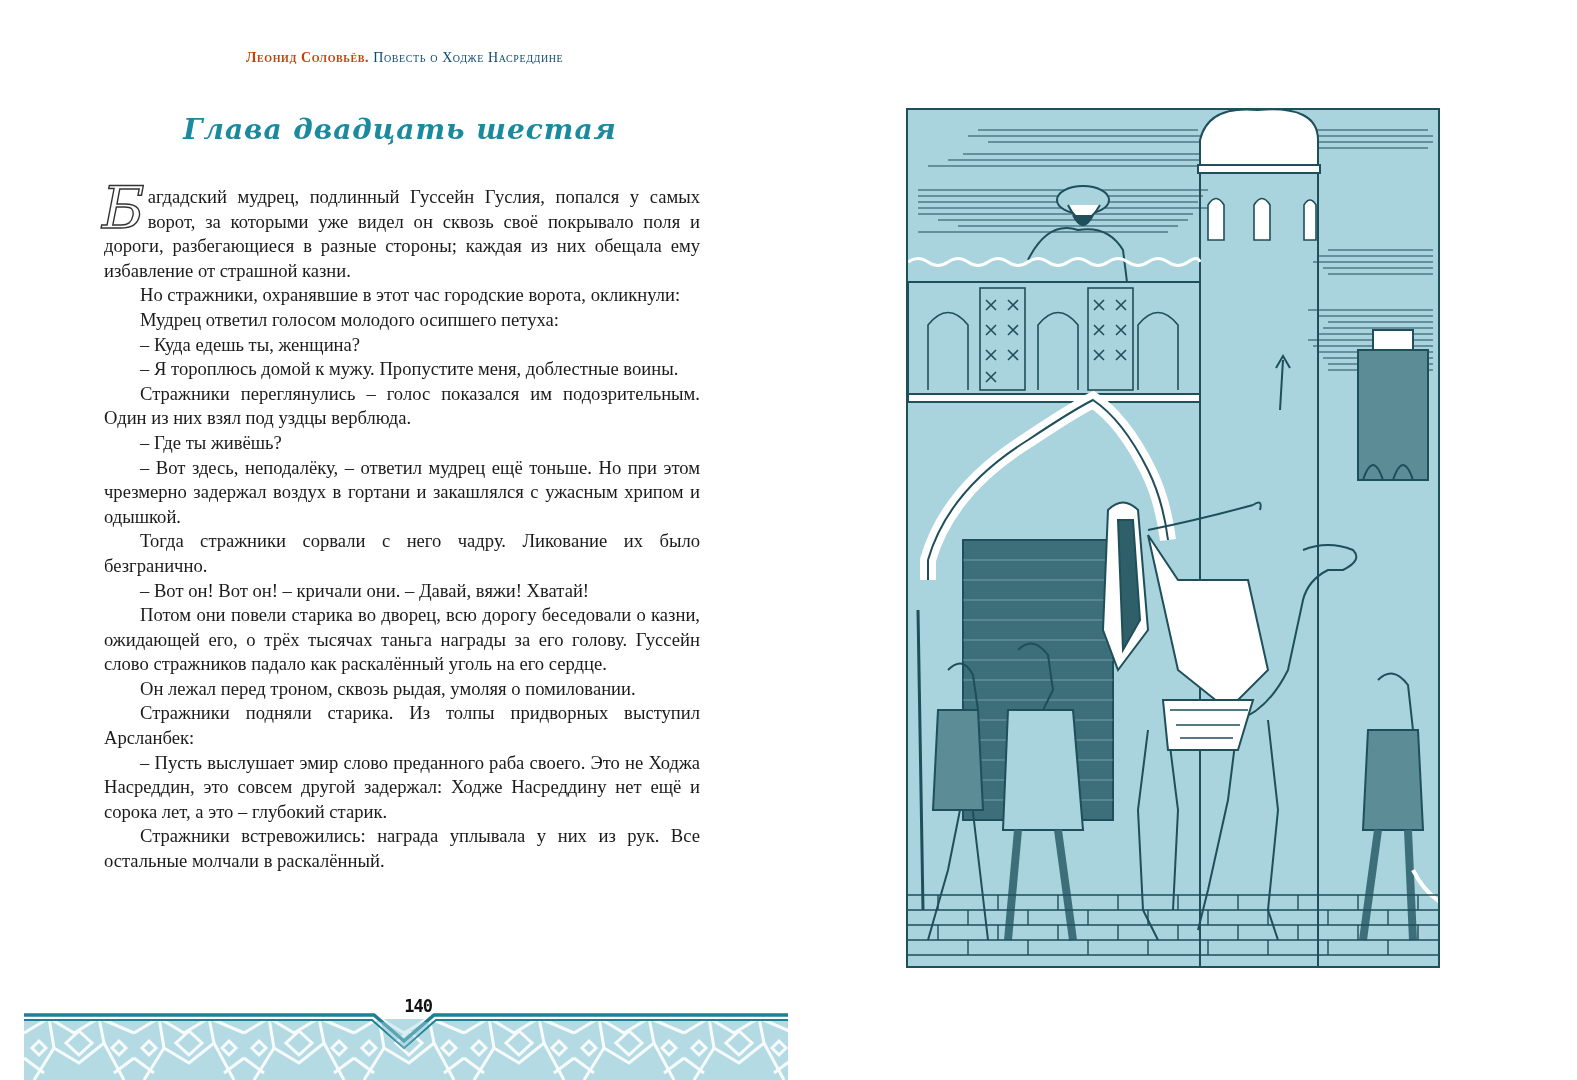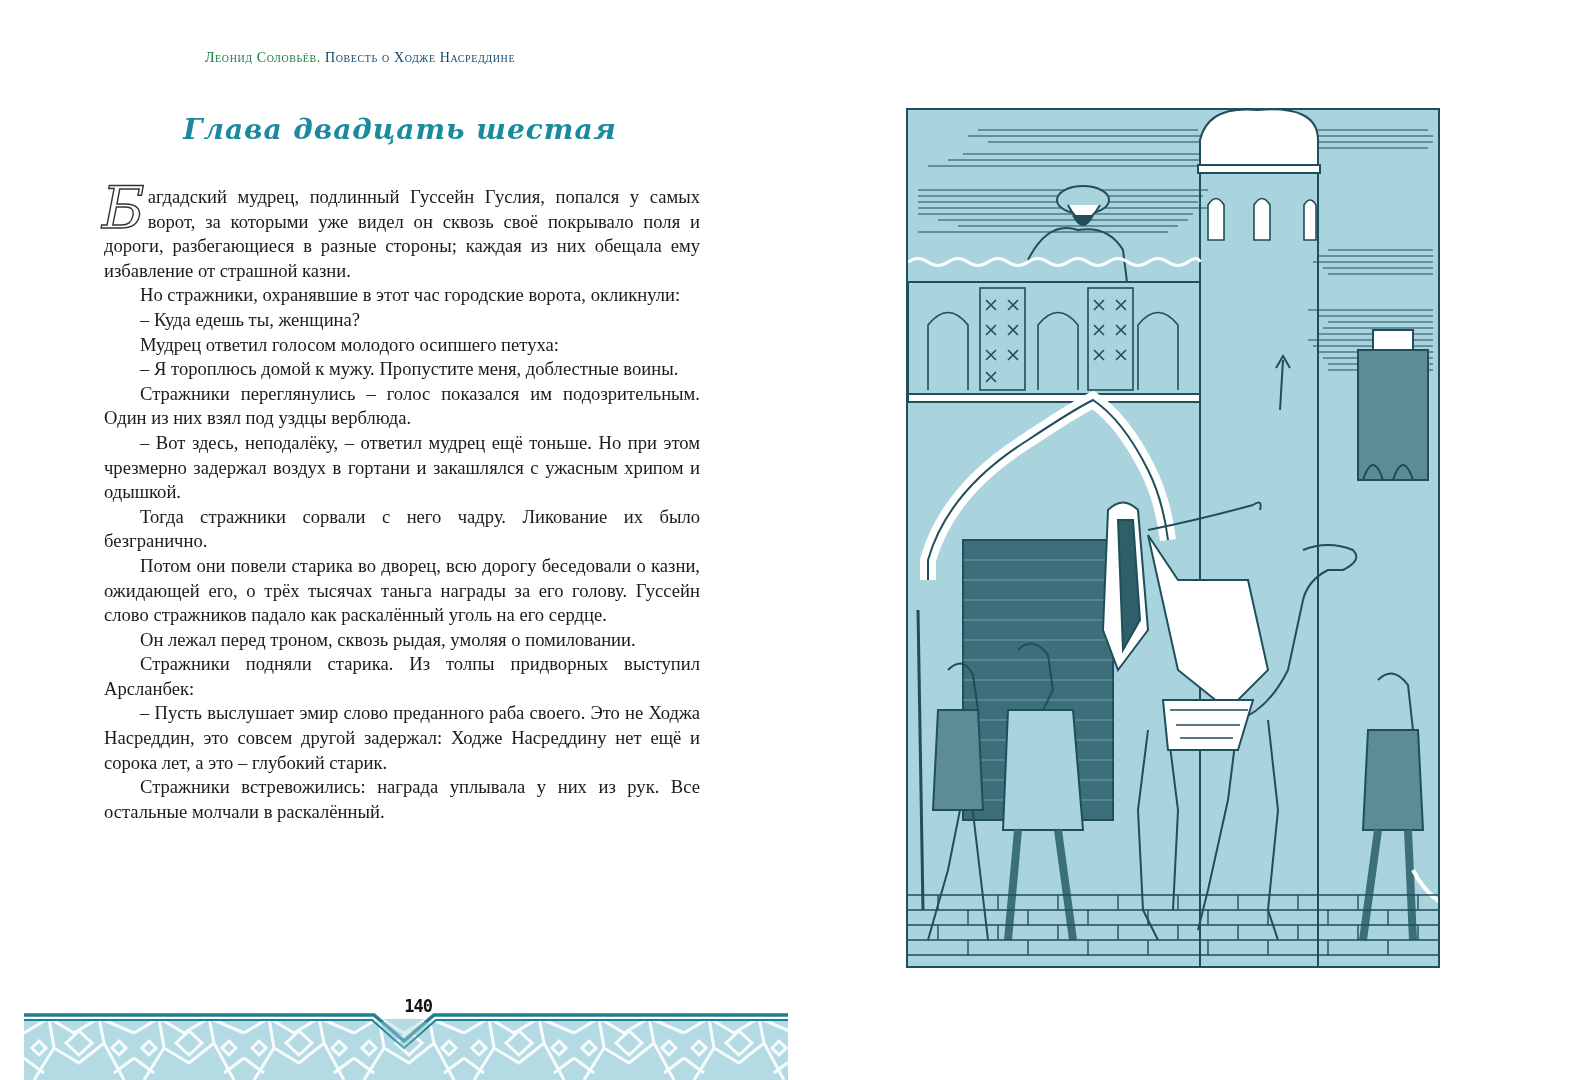--- a/index.html
+++ b/index.html
@@ -6,21 +6,21 @@
   html, body { width: 1577px; height: 1080px; background: #ffffff; overflow: hidden; }
   body { position: relative; font-family: "Liberation Serif", "DejaVu Serif", serif; color: #1b1b1b; }
 
   .page-left { position: absolute; left: 0; top: 0; width: 800px; height: 1080px; }
   .page-right { position: absolute; left: 800px; top: 0; width: 777px; height: 1080px; }
 
   .running-head {
     position: absolute; left: 205px; top: 50px; width: 420px;
     font-size: 14px; letter-spacing: 0.6px; font-variant: small-caps; white-space: nowrap;
   }
-  .running-head .author { color: #15803d; font-weight: normal; }
+  .running-head .author { color: #c2410c; font-weight: bold; margin-left: 41px; }
   .running-head .book { color: #0c4a6e; }
 
   .chapter-title {
     position: absolute; left: 150px; top: 90px; width: 500px; height: 80px;
     text-align: center; color: #1a8a9e;
     font-family: "DejaVu Serif", serif; font-style: italic; font-weight: bold;
     font-size: 28px; line-height: 80px; letter-spacing: 1px;
   }
 
   .body-text {
@@ -60,26 +60,28 @@
   <div class="running-head">
     <span class="author">Леонид Соловьёв.</span>
     <span class="book">Повесть о Ходже Насреддине</span>
   </div>
 
   <div class="chapter-title">Глава двадцать шестая</div>
 
   <div class="body-text">
     <p class="first"><span class="dropcap">Б</span><span>агдадский мудрец, подлинный Гуссейн Гуслия, попался у самых ворот, за которыми уже видел он сквозь своё покрывало поля и дороги, разбегающиеся в разные стороны; каждая из них обещала ему избавление от страшной казни.</span></p>
     <p>Но стражники, охранявшие в этот час городские ворота, окликнули:</p>
+    <p>Мудрец ответил голосом молодого осипшего петуха:</p>
     <p>– Куда едешь ты, женщина?</p>
-    <p>Мудрец ответил голосом молодого осипшего петуха:</p>
     <p>– Я тороплюсь домой к мужу. Пропустите меня, доблестные воины.</p>
     <p>Стражники переглянулись – голос показался им подозрительным. Один из них взял под уздцы верблюда.</p>
+    <p>– Где ты живёшь?</p>
     <p>– Вот здесь, неподалёку, – ответил мудрец ещё тоньше. Но при этом чрезмерно задержал воздух в гортани и закашлялся с ужасным хрипом и одышкой.</p>
     <p>Тогда стражники сорвали с него чадру. Ликование их было безгранично.</p>
+    <p>– Вот он! Вот он! – кричали они. – Давай, вяжи! Хватай!</p>
     <p>Потом они повели старика во дворец, всю дорогу беседовали о казни, ожидающей его, о трёх тысячах таньга награды за его голову. Гуссейн слово стражников падало как раскалённый уголь на его сердце.</p>
     <p>Он лежал перед троном, сквозь рыдая, умоляя о помиловании.</p>
     <p>Стражники подняли старика. Из толпы придворных выступил Арсланбек:</p>
     <p>– Пусть выслушает эмир слово преданного раба своего. Это не Ходжа Насреддин, это совсем другой задержал: Ходже Насреддину нет ещё и сорока лет, а это – глубокий старик.</p>
     <p>Стражники встревожились: награда уплывала у них из рук. Все остальные молчали в раскалённый.</p>
   </div>
 
   <div class="footer-band">
     <svg width="764" height="67" viewBox="0 0 764 67" xmlns="http://www.w3.org/2000/svg">
       <defs>

